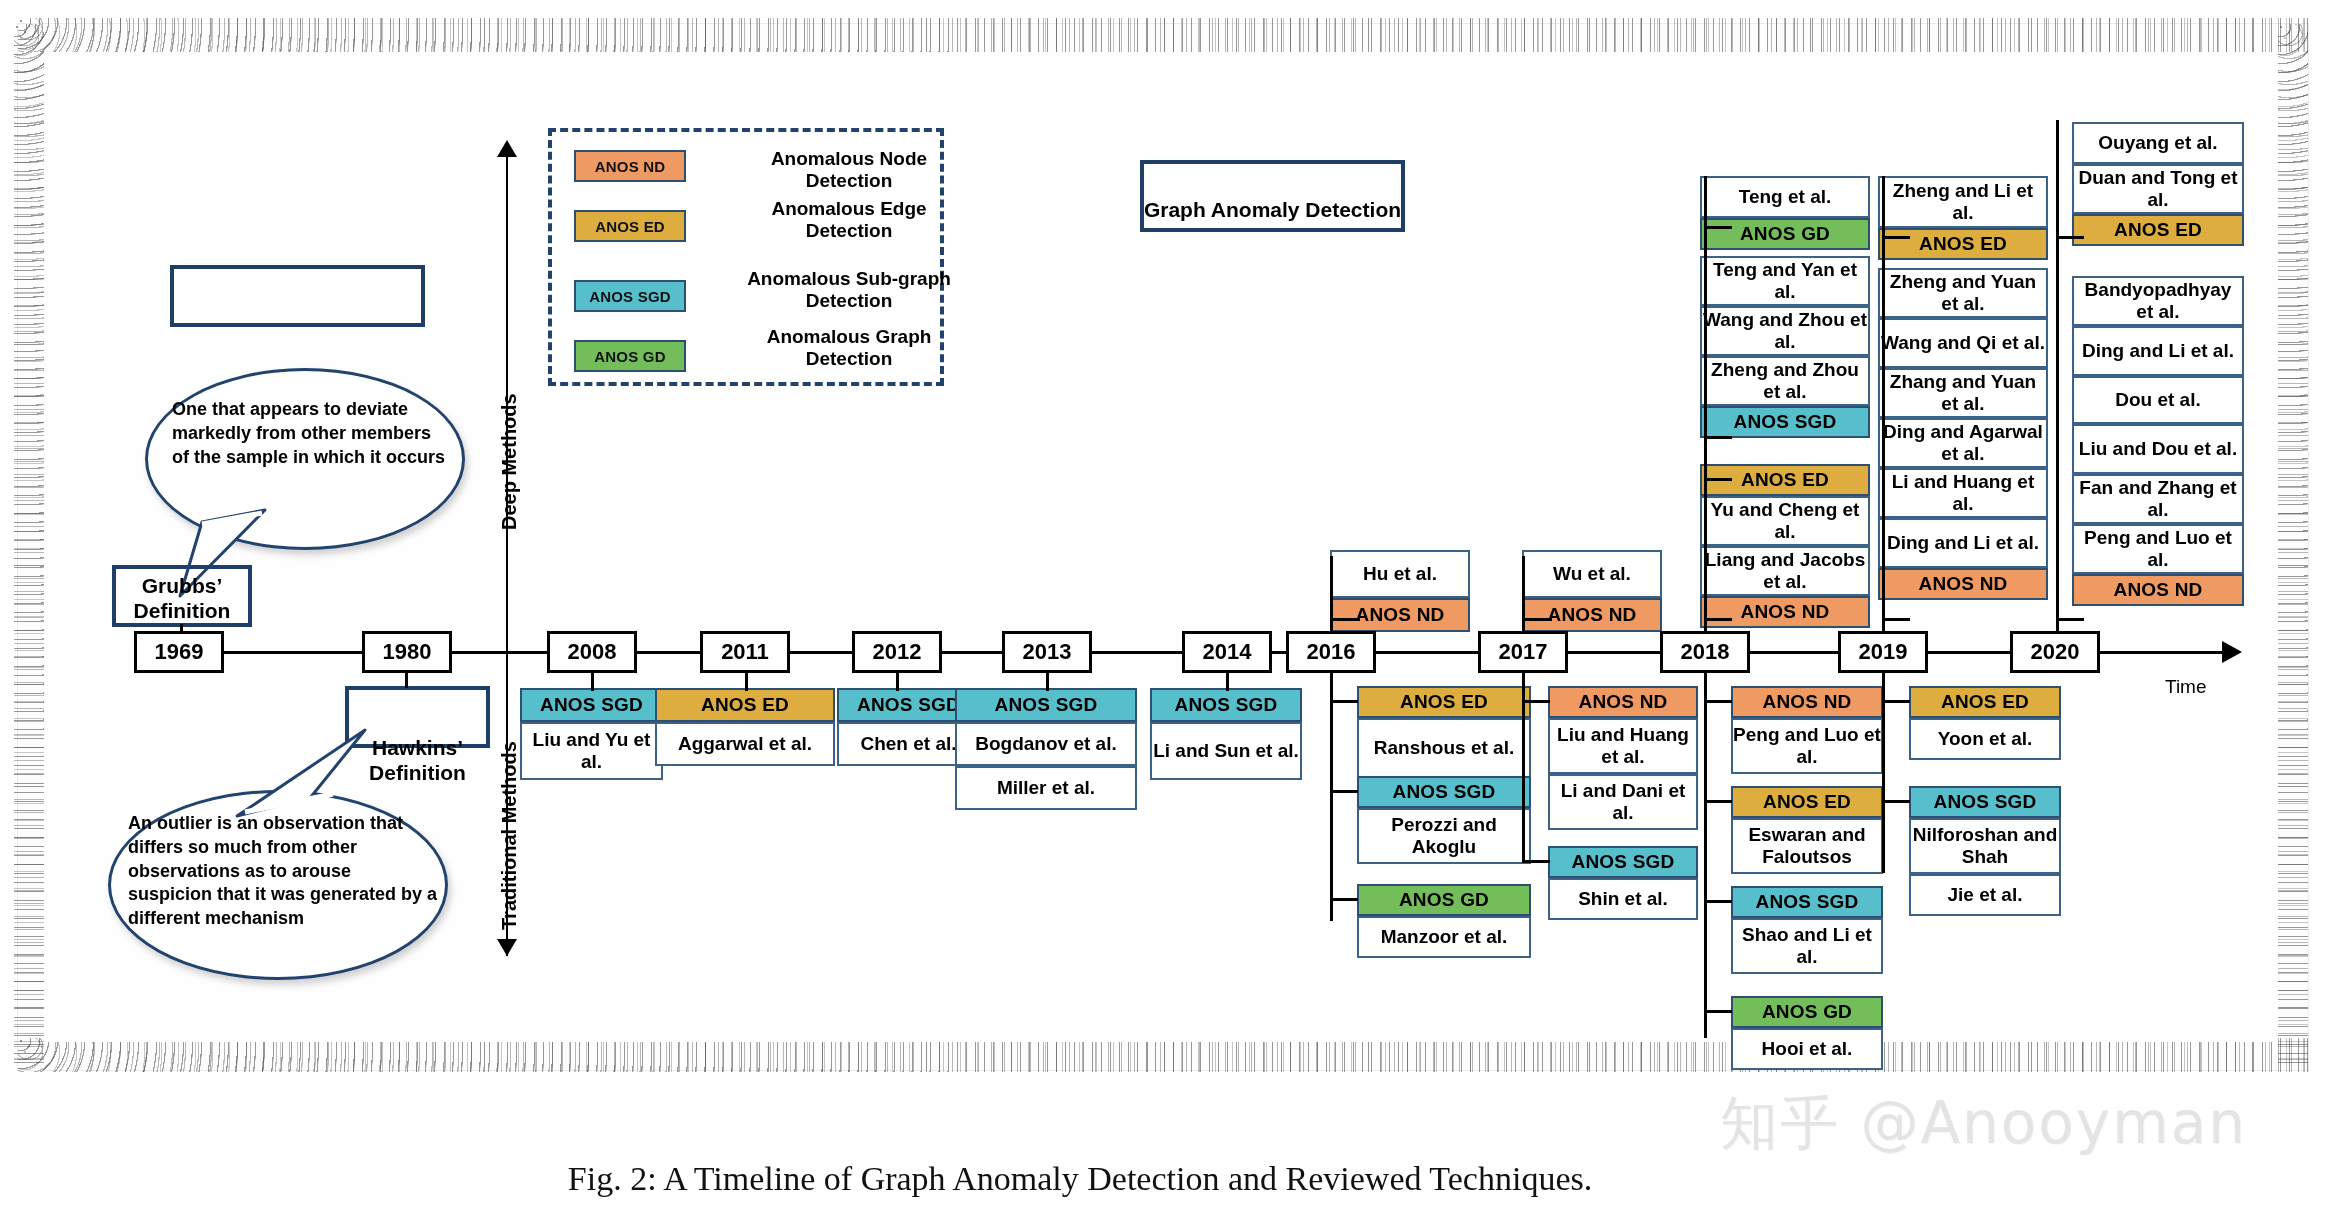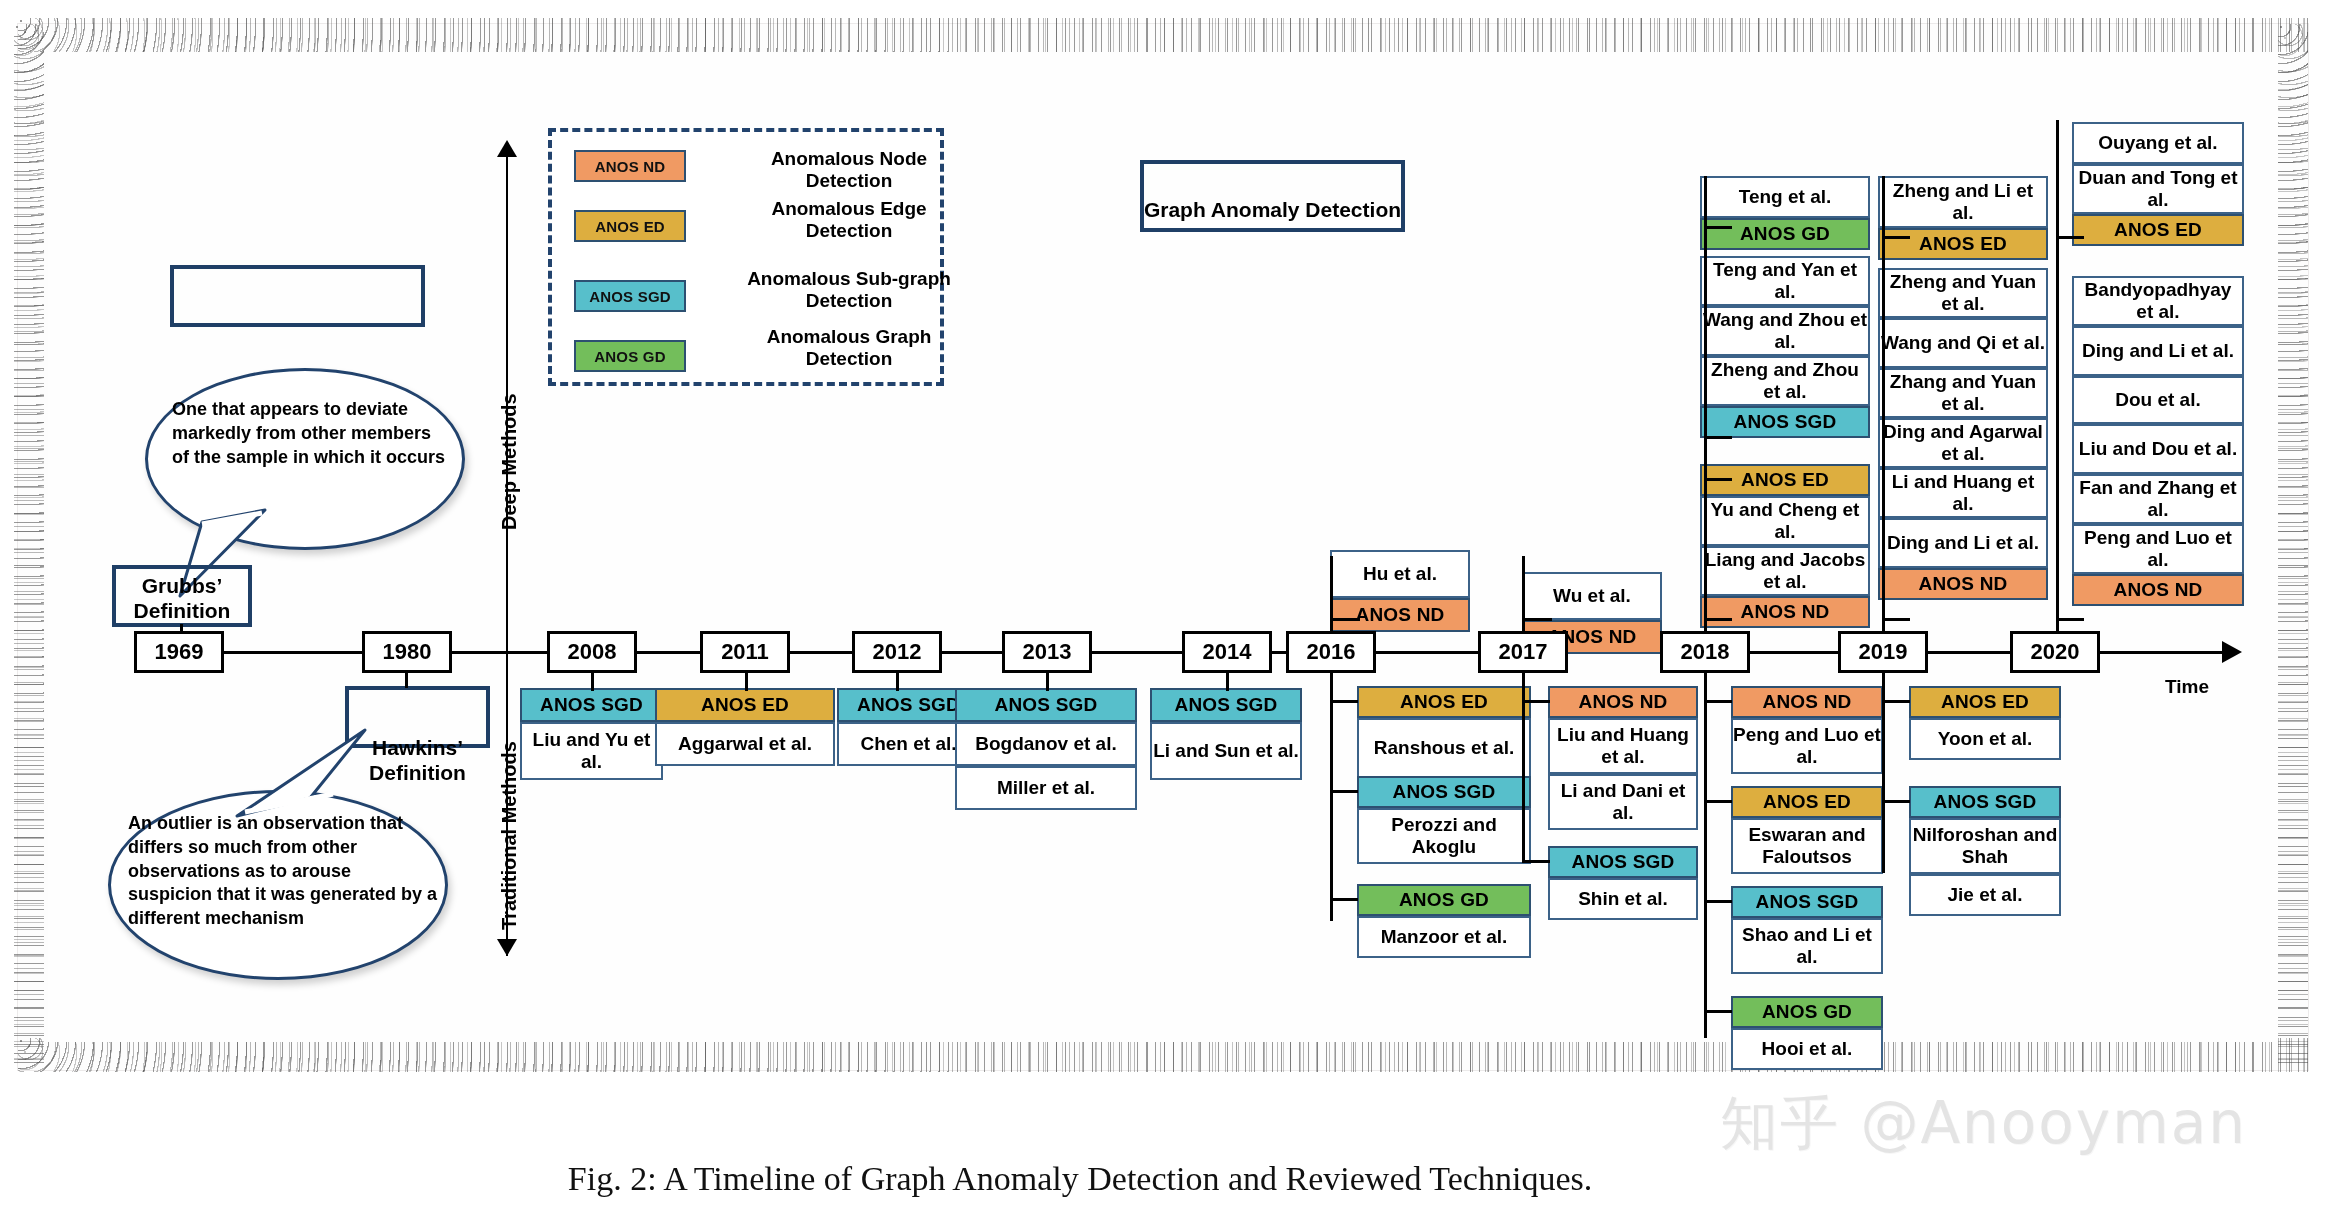--- a/index.html
+++ b/index.html
@@ -45,21 +45,21 @@
   
   .bubble{position:absolute;border:3px solid #22436d;background:#fff;
      border-radius:50%/50%;box-sizing:border-box;
      box-shadow:3px 5px 7px rgba(0,0,0,.18);}
   .bubble-text{position:absolute;font-size:18px;font-weight:bold;color:#000;line-height:1.32;}
 
   
   .axis{position:absolute;left:140px;top:651px;width:2085px;height:3px;background:#000;}
   .axis-arrow{position:absolute;left:2222px;top:641px;width:0;height:0;
      border-top:11px solid transparent;border-bottom:11px solid transparent;border-left:20px solid #000;}
-  .time-label{position:absolute;left:2165px;top:676px;font-size:19px;font-weight:bold;color:#000;}
+  .time-label{position:absolute;left:2165px;top:676px;font-size:19px;font-weight:normal;color:#000;}
 
   .ytick{position:absolute;box-sizing:border-box;border:3px solid #000;background:#fff;
      display:flex;align-items:center;justify-content:center;font-size:22px;font-weight:bold;color:#000;
      z-index:6;}
 
   
   .stem{position:absolute;width:3px;background:#000;z-index:2;}
   .connector{position:absolute;height:3px;background:#000;z-index:2;}
   .sbox{box-sizing:border-box;border:2px solid #3c6288;background:#fff;
      display:flex;align-items:center;justify-content:center;text-align:center;
@@ -215,21 +215,21 @@
     <div class="sbox tag" style="height:32px;background:#57BFCB;">ANOS SGD</div>
     <div class="sbox" style="height:56px;">Perozzi and Akoglu</div>
   </div>
   <div class="group" style="left:1357px;top:884px;width:174px;">
     <div class="sbox tag" style="height:32px;background:#73BE5B;">ANOS GD</div>
     <div class="sbox" style="height:42px;">Manzoor et al.</div>
   </div>
 
   <div class="stem" style="left:1522px;top:556px;height:78px;"></div>
   <div class="connector" style="left:1522px;top:618px;width:30px;"></div>
-  <div class="group" style="left:1522px;top:572px;width:140px;">
+  <div class="group" style="left:1522px;top:550px;width:140px;">
     <div class="sbox" style="height:48px;">Wu et al.</div>
     <div class="sbox tag" style="height:34px;background:#F09A63;">ANOS ND</div>
   </div>
 
   <div class="stem" style="left:1522px;top:673px;height:190px;"></div>
   <div class="connector" style="left:1522px;top:700px;width:28px;"></div>
   <div class="connector" style="left:1522px;top:860px;width:28px;"></div>
 
   <div class="group" style="left:1548px;top:686px;width:150px;">
     <div class="sbox tag" style="height:32px;background:#F09A63;">ANOS ND</div>

